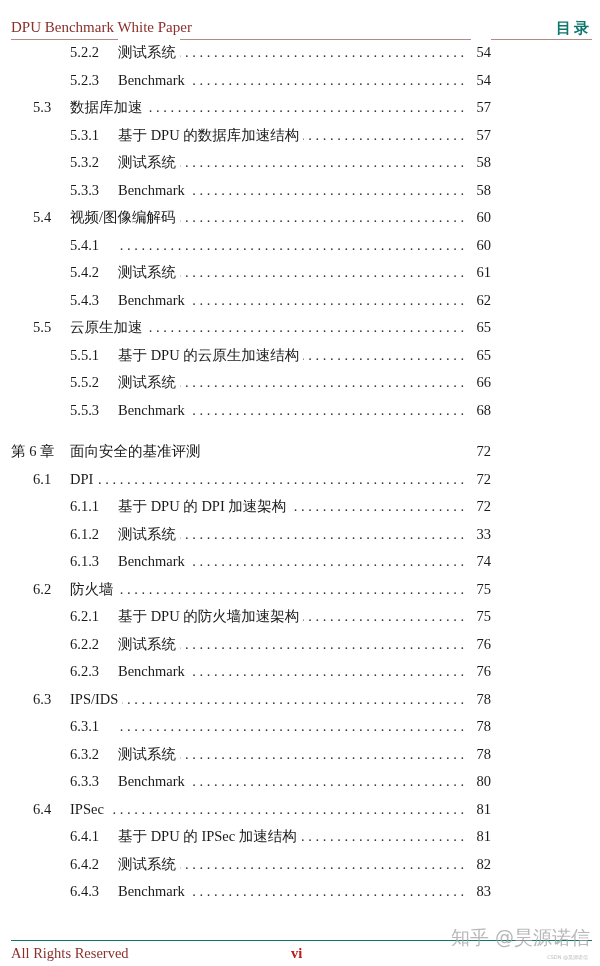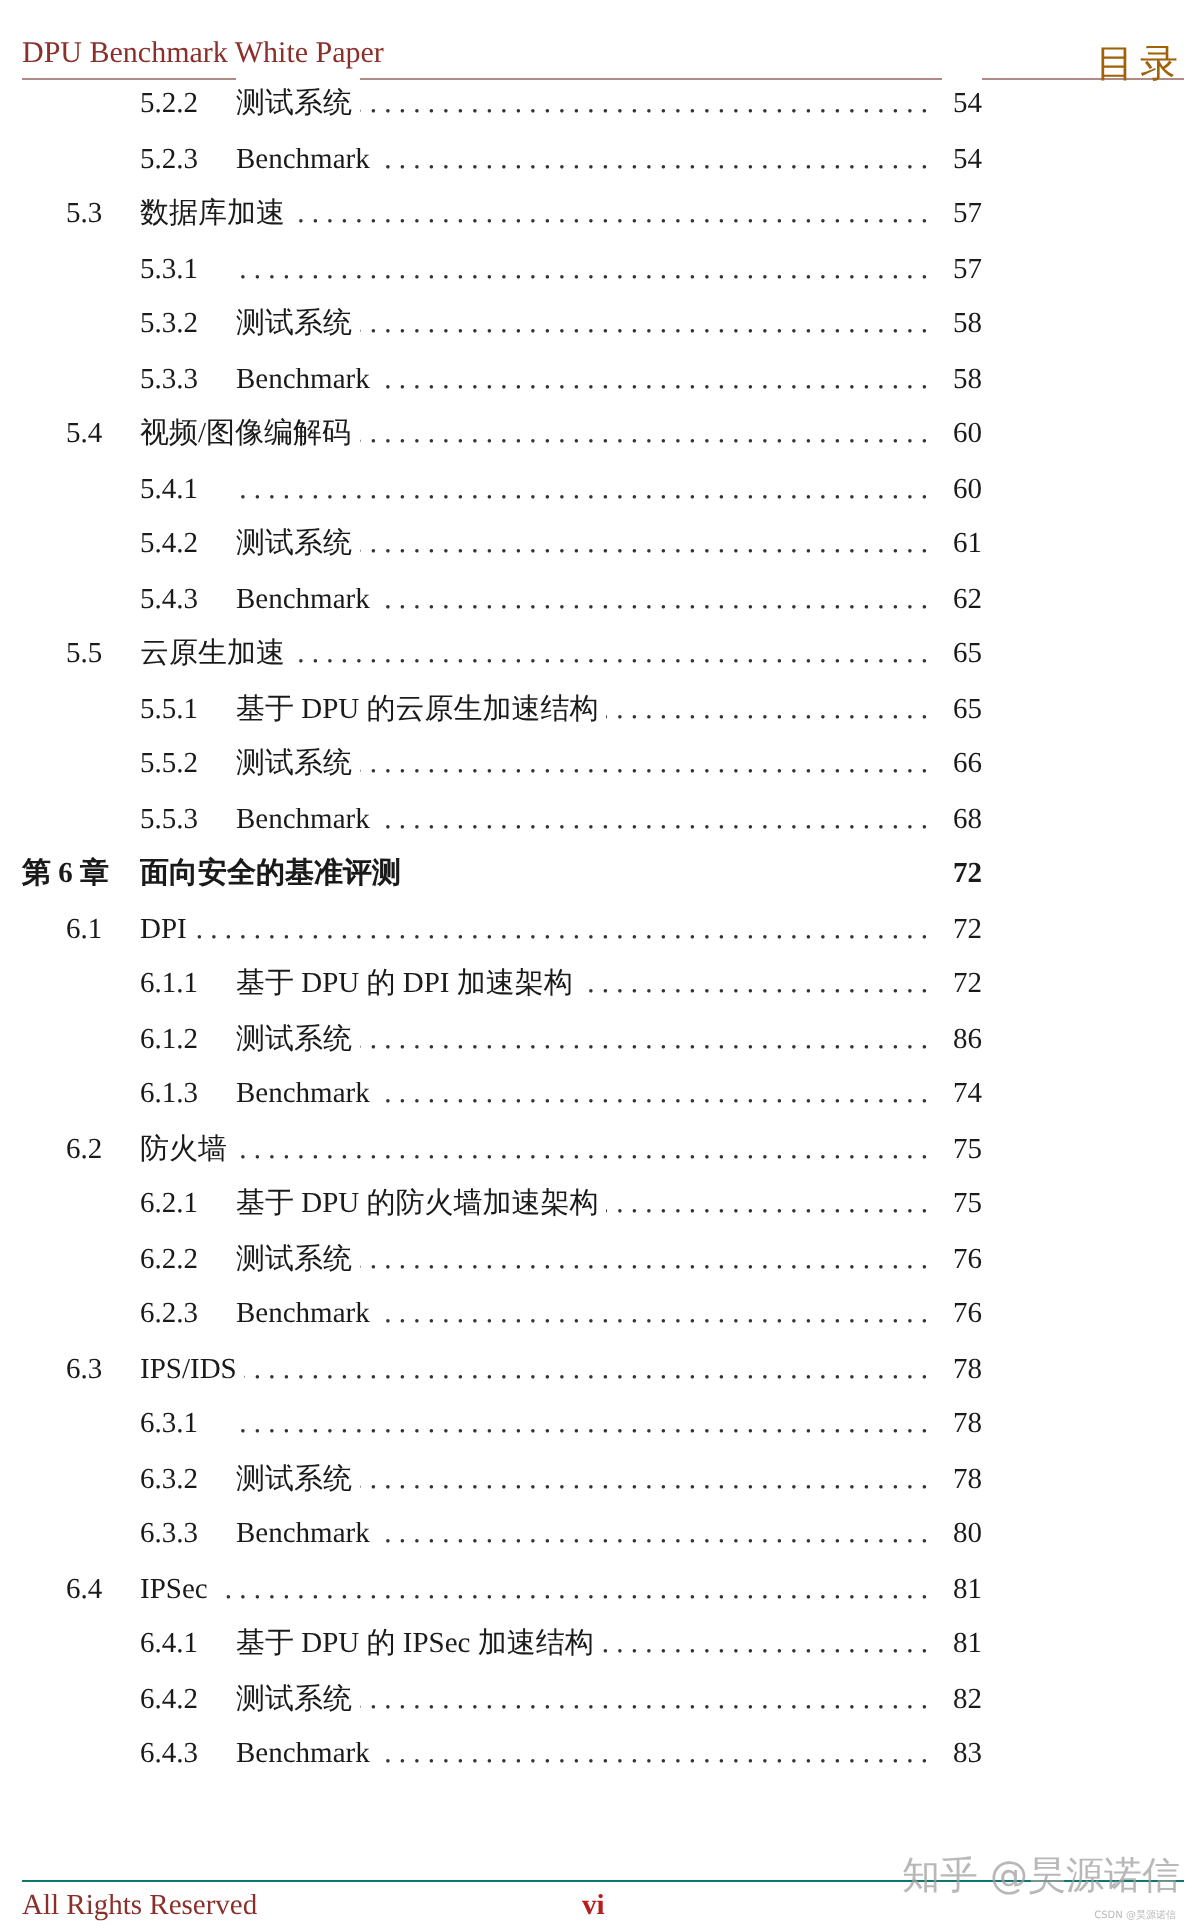--- a/index.html
+++ b/index.html
@@ -1,35 +1,35 @@
 <!DOCTYPE html>
 <html><head>
 <meta charset="utf-8">
 <style>
   html, body { margin: 0; padding: 0; background: #ffffff; }
   body { width: 600px; height: 966px; position: relative; overflow: hidden;
          font-family: "Liberation Serif", "DejaVu Serif", serif; color: #1a1a1a; }
   .header { position: absolute; left: 11px; right: 8px; top: 4px; height: 20px;
             border-bottom: 1px solid #b08a86; margin-top: 15px; }
   .header .title { position: absolute; left: 0; top: 0; font-size: 15px; color: #8b2f2a; }
-  .header .section { position: absolute; right: 0; top: 0; font-size: 19px; color: #a16207; letter-spacing: 3px; }
+  .header .section { position: absolute; right: 0; top: 0; font-size: 15px; color: #0f766e; letter-spacing: 3px; font-weight: bold; }
   .toc { position: absolute; left: 0; top: 39px; width: 508px; }
   .row { position: relative; height: 27.5px; font-size: 14.5px; line-height: 27.5px; }
   .row .num { position: absolute; white-space: nowrap; }
   .row .label { position: absolute; white-space: nowrap; background: #fff; padding-right: 4px; z-index: 2; }
   .row .dots { position: absolute; right: 44px; top: 0; height: 27.5px; z-index: 1; overflow: hidden;
                white-space: nowrap; letter-spacing: 0; color: #333; }
   .row .page { position: absolute; right: 17px; text-align: right; background: #fff; padding-left: 6px; z-index: 2; }
   .lvl1 .num { left: 33px; }
   .lvl1 .label { left: 70px; }
   .lvl1 .dots { left: 70px; }
   .lvl2 .num { left: 70px; }
   .lvl2 .label { left: 118px; }
   .lvl2 .dots { left: 118px; }
-  .chapter { font-weight: bold; }
+  .chapter { margin-top: 14px; font-weight: normal; }
   .chapter .num { left: 11px; }
   .chapter .label { left: 70px; }
   .footer { position: absolute; left: 11px; right: 8px; top: 940px; border-top: 1px solid #0f766e; height: 26px; }
   .footer .rights { position: absolute; left: 0; top: 4px; font-size: 14.5px; color: #8b2f2a; }
   .footer .pageno { position: absolute; left: 280px; top: 4px; font-size: 14.5px; color: #b91c1c; font-weight: bold; }
   .watermark { position: absolute; right: 10px; top: 925px; font-family: "DejaVu Sans", sans-serif;
                font-size: 19px; color: rgba(160,160,160,0.75); z-index: 3; }
   .watermark-small { position: absolute; right: 12px; top: 954px; font-family: "DejaVu Sans", sans-serif;
                      font-size: 5px; color: rgba(170,170,170,0.8); }
 </style>
@@ -55,20 +55,21 @@
       <span class="page">54</span>
     </div>
     <div class="row lvl1">
       <span class="num">5.3</span>
       <span class="label">数据库加速</span>
       <span class="dots" style="direction: rtl;"> .  .  .  .  .  .  .  .  .  .  .  .  .  .  .  .  .  .  .  .  .  .  .  .  .  .  .  .  .  .  .  .  .  .  .  .  .  .  .  .  .  .  .  .  .  .  .  .  .  .  .  .  .  .  .  .  .  .  .  .  .  .  .  .  .</span>
       <span class="page">57</span>
     </div>
     <div class="row lvl2">
       <span class="num">5.3.1</span>
+      <span class="label">基于 DPU 的数据库加速结构</span>
       <span class="dots" style="direction: rtl;"> .  .  .  .  .  .  .  .  .  .  .  .  .  .  .  .  .  .  .  .  .  .  .  .  .  .  .  .  .  .  .  .  .  .  .  .  .  .  .  .  .  .  .  .  .  .  .  .  .  .  .  .  .  .  .  .  .  .  .  .  .  .  .  .  .</span>
       <span class="page">57</span>
     </div>
     <div class="row lvl2">
       <span class="num">5.3.2</span>
       <span class="label">测试系统</span>
       <span class="dots" style="direction: rtl;"> .  .  .  .  .  .  .  .  .  .  .  .  .  .  .  .  .  .  .  .  .  .  .  .  .  .  .  .  .  .  .  .  .  .  .  .  .  .  .  .  .  .  .  .  .  .  .  .  .  .  .  .  .  .  .  .  .  .  .  .  .  .  .  .  .</span>
       <span class="page">58</span>
     </div>
     <div class="row lvl2">
@@ -139,21 +140,21 @@
     <div class="row lvl2">
       <span class="num">6.1.1</span>
       <span class="label">基于 DPU 的 DPI 加速架构</span>
       <span class="dots" style="direction: rtl;"> .  .  .  .  .  .  .  .  .  .  .  .  .  .  .  .  .  .  .  .  .  .  .  .  .  .  .  .  .  .  .  .  .  .  .  .  .  .  .  .  .  .  .  .  .  .  .  .  .  .  .  .  .  .  .  .  .  .  .  .  .  .  .  .  .</span>
       <span class="page">72</span>
     </div>
     <div class="row lvl2">
       <span class="num">6.1.2</span>
       <span class="label">测试系统</span>
       <span class="dots" style="direction: rtl;"> .  .  .  .  .  .  .  .  .  .  .  .  .  .  .  .  .  .  .  .  .  .  .  .  .  .  .  .  .  .  .  .  .  .  .  .  .  .  .  .  .  .  .  .  .  .  .  .  .  .  .  .  .  .  .  .  .  .  .  .  .  .  .  .  .</span>
-      <span class="page">86</span>
+      <span class="page">33</span>
     </div>
     <div class="row lvl2">
       <span class="num">6.1.3</span>
       <span class="label">Benchmark</span>
       <span class="dots" style="direction: rtl;"> .  .  .  .  .  .  .  .  .  .  .  .  .  .  .  .  .  .  .  .  .  .  .  .  .  .  .  .  .  .  .  .  .  .  .  .  .  .  .  .  .  .  .  .  .  .  .  .  .  .  .  .  .  .  .  .  .  .  .  .  .  .  .  .  .</span>
       <span class="page">74</span>
     </div>
     <div class="row lvl1">
       <span class="num">6.2</span>
       <span class="label">防火墙</span>

